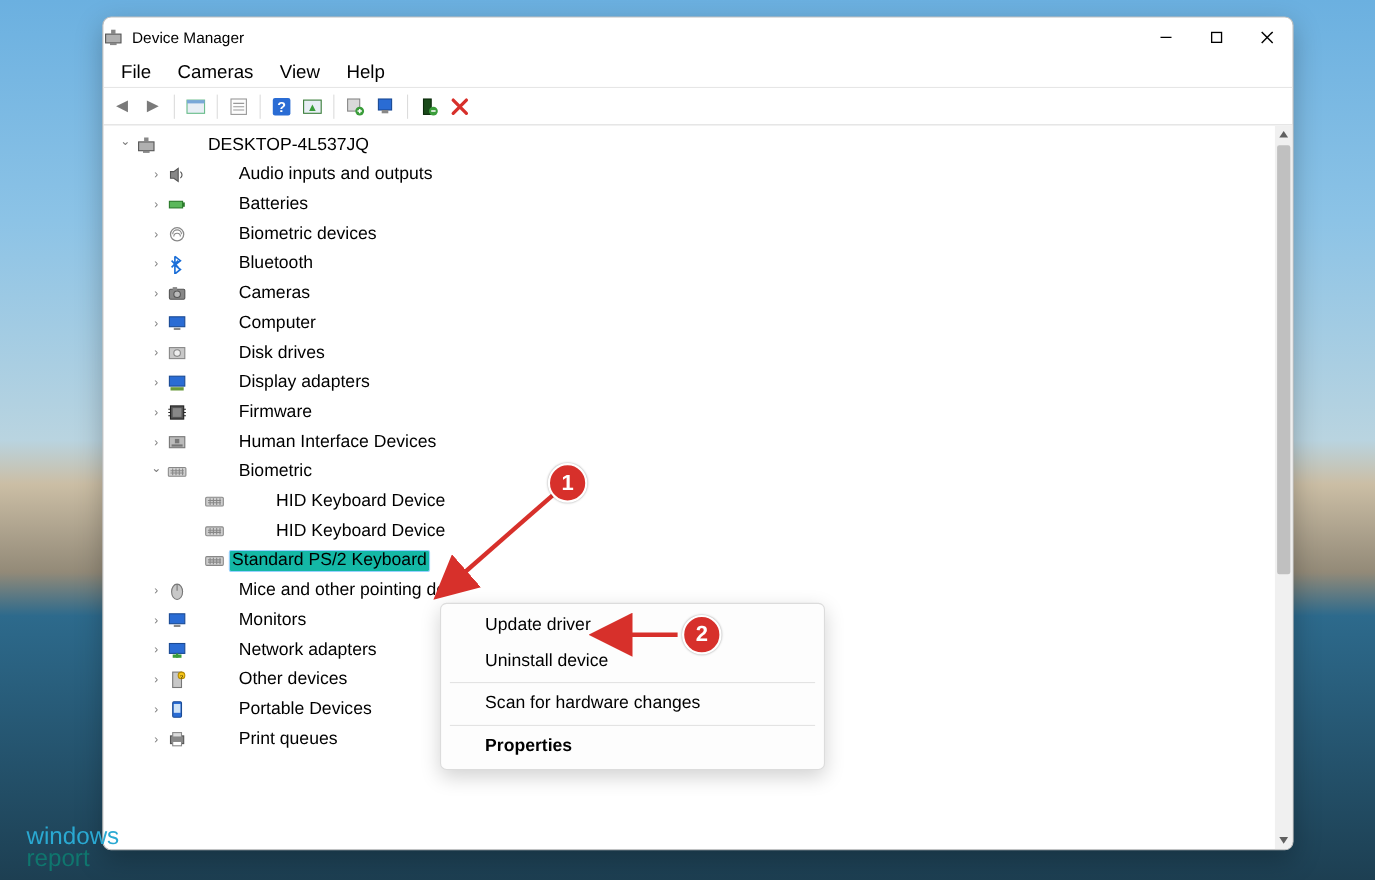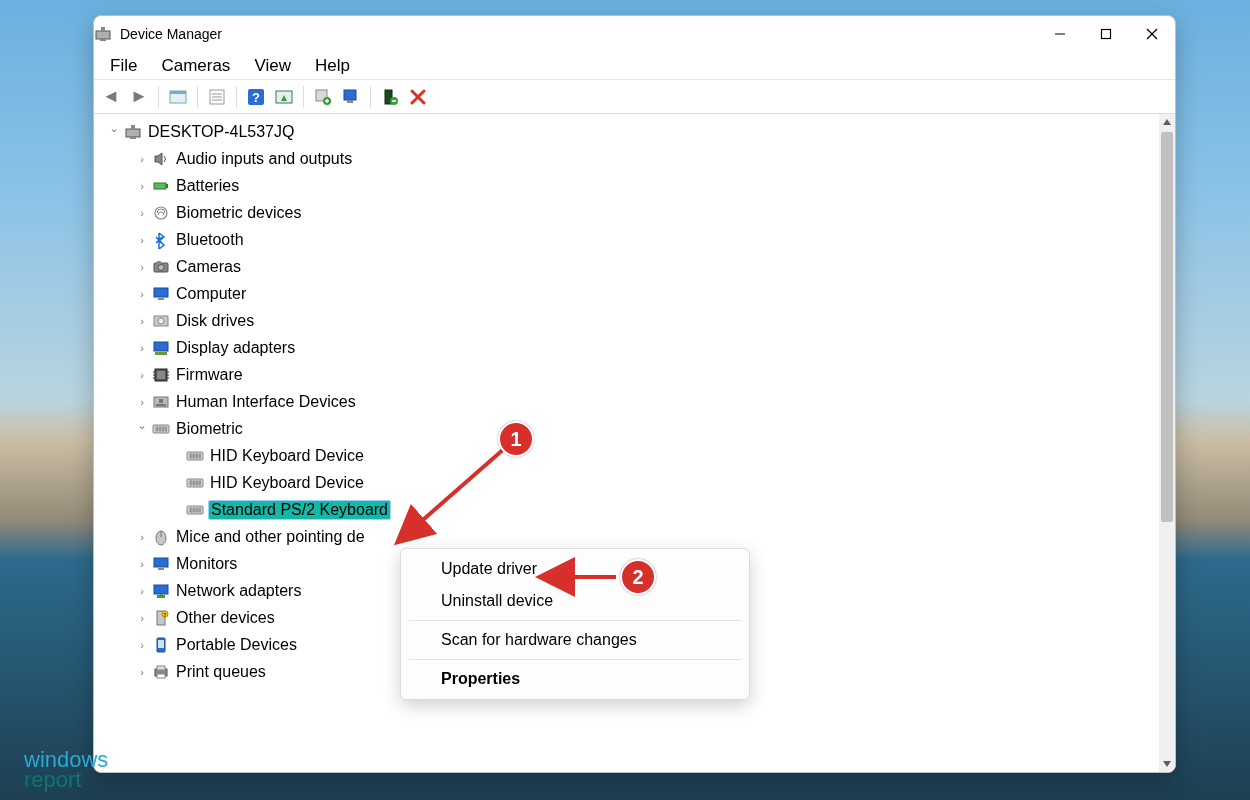--- a/index.html
+++ b/index.html
@@ -88,21 +88,21 @@
     width: 16px; background: #f0f0f0;
     display: flex; flex-direction: column; align-items: center;
   }
   .sb-btn { width: 16px; height: 16px; display:flex; align-items:center; justify-content:center; }
   .sb-thumb { width: 12px; background:#c0c0c0; border-radius:2px; margin-top:2px; }
 
   .node { display:flex; align-items:center; height:27px; }
   .chev { width:16px; text-align:center; color:#7a7a7a; font-size:11px; user-select:none; }
   .chev.blank { visibility:hidden; }
   .nico { width:18px; height:18px; margin:0 6px 0 2px; display:flex; align-items:center; justify-content:center; }
-  .nlabel { white-space:nowrap; }
+  .nlabel { white-space:nowrap;margin-left:41px; }
 
   .depth-0 { padding-left: 0px; }
   .depth-1 { padding-left: 28px; }
   .depth-2 { padding-left: 62px; }
 
   .selected .nlabel {
     background: #14b8a6;
     border: 1px solid #99d1ff;
     border-radius: 2px;
     padding: 0 2px;

